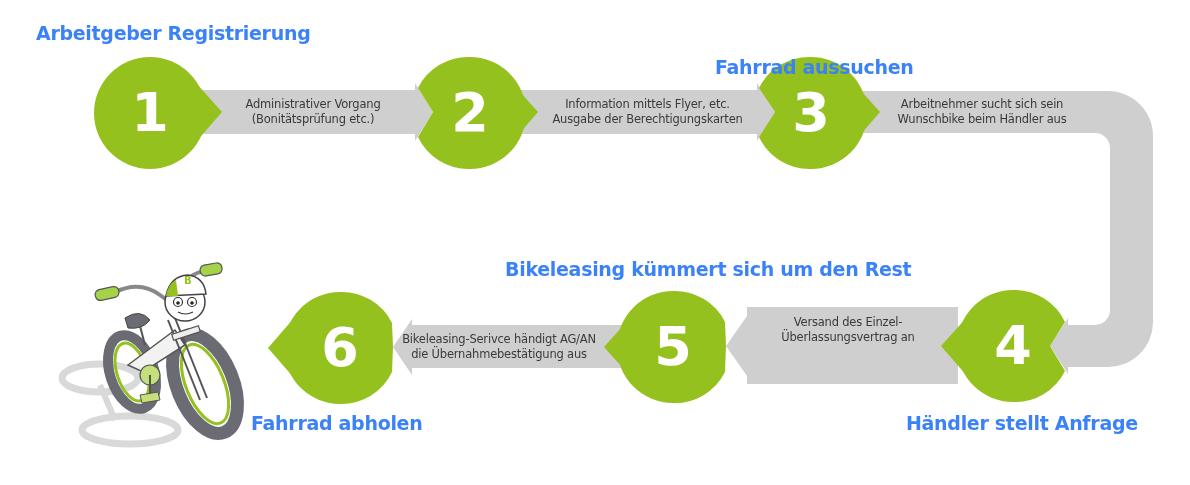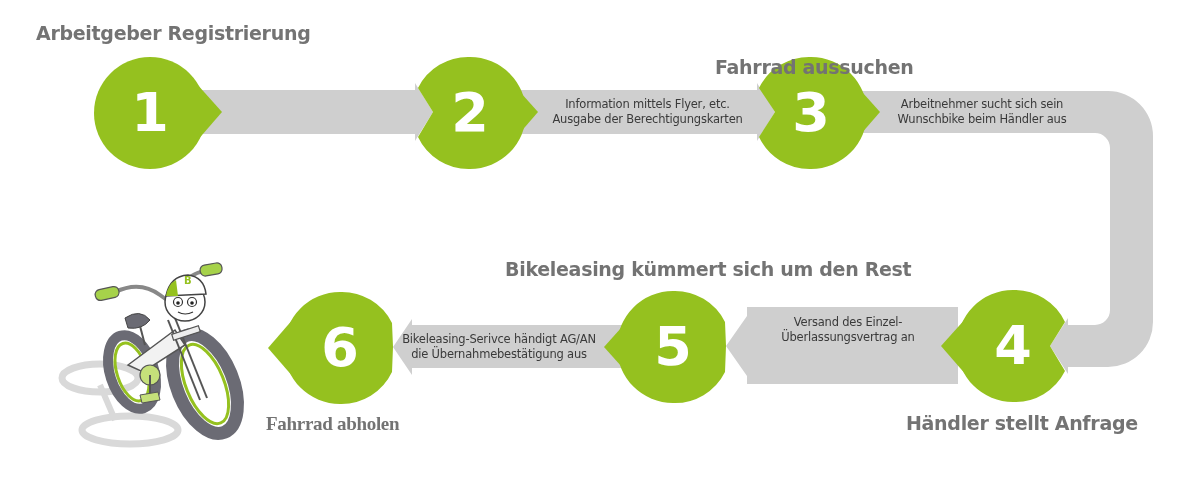--- a/index.html
+++ b/index.html
@@ -1,19 +1,19 @@
 <!DOCTYPE html>
 <html><head>
   <meta charset="utf-8">
   <style>
     html, body { margin: 0; padding: 0; background: #ffffff; }
     body { width: 1190px; height: 485px; position: relative; overflow: hidden;
            font-family: "DejaVu Sans", "Liberation Sans", sans-serif; }
     #stage { position: absolute; left: 0; top: 0; width: 1190px; height: 485px; }
-    .heading { position: absolute; font-weight: bold; font-size: 19px; color: #737373;
+    .heading { position: absolute; font-weight: bold; font-size: 19px; color: #3b82f6;
                white-space: nowrap; letter-spacing: -0.3px; line-height: 1; }
     .band-text { position: absolute; font-size: 11.5px; color: #3a3a3a; text-align: center;
                  line-height: 15px; white-space: nowrap; letter-spacing: -0.2px;
                  font-family: "DejaVu Sans", sans-serif; }
     .band-text span { display: block; }
     .step-num { position: absolute; width: 80px; text-align: center; color: #ffffff;
                 font-weight: bold; font-size: 54px; line-height: 1;
                 font-family: "DejaVu Sans", sans-serif; }
   </style>
 </head>
@@ -107,23 +107,25 @@
   <div class="step-num" style="left:430px;top:86px;">2</div>
   <div class="step-num" style="left:771px;top:86px;">3</div>
   <div class="step-num" style="left:973px;top:319px;">4</div>
   <div class="step-num" style="left:633px;top:320px;">5</div>
   <div class="step-num" style="left:300px;top:321px;">6</div>
 
   <div class="heading" style="left:36px;top:24px;">Arbeitgeber Registrierung</div>
   <div class="heading" style="left:715px;top:26px;margin-top:32px;">Fahrrad aussuchen</div>
   <div class="heading" style="left:906px;top:414px;">Händler stellt Anfrage</div>
   <div class="heading" style="left:505px;top:260px;">Bikeleasing kümmert sich um den Rest</div>
-  <div class="heading" style="left:266px;top:414px;font-family:Liberation Serif, serif;">Fahrrad abholen</div>
+  <div class="heading" style="left:251px;top:414px;">Fahrrad abholen</div>
 
   <div class="band-text" style="left:228px;top:97px;width:170px;">
+    <span>Administrativer Vorgang</span>
+    <span>(Bonitätsprüfung etc.)</span>
   </div>
   <div class="band-text" style="left:540px;top:97px;width:215px;">
     <span>Information mittels Flyer, etc.</span>
     <span>Ausgabe der Berechtigungskarten</span>
   </div>
   <div class="band-text" style="left:882px;top:97px;width:200px;">
     <span>Arbeitnehmer sucht sich sein</span>
     <span>Wunschbike beim Händler aus</span>
   </div>
   <div class="band-text" style="left:742px;top:315px;width:212px;">

